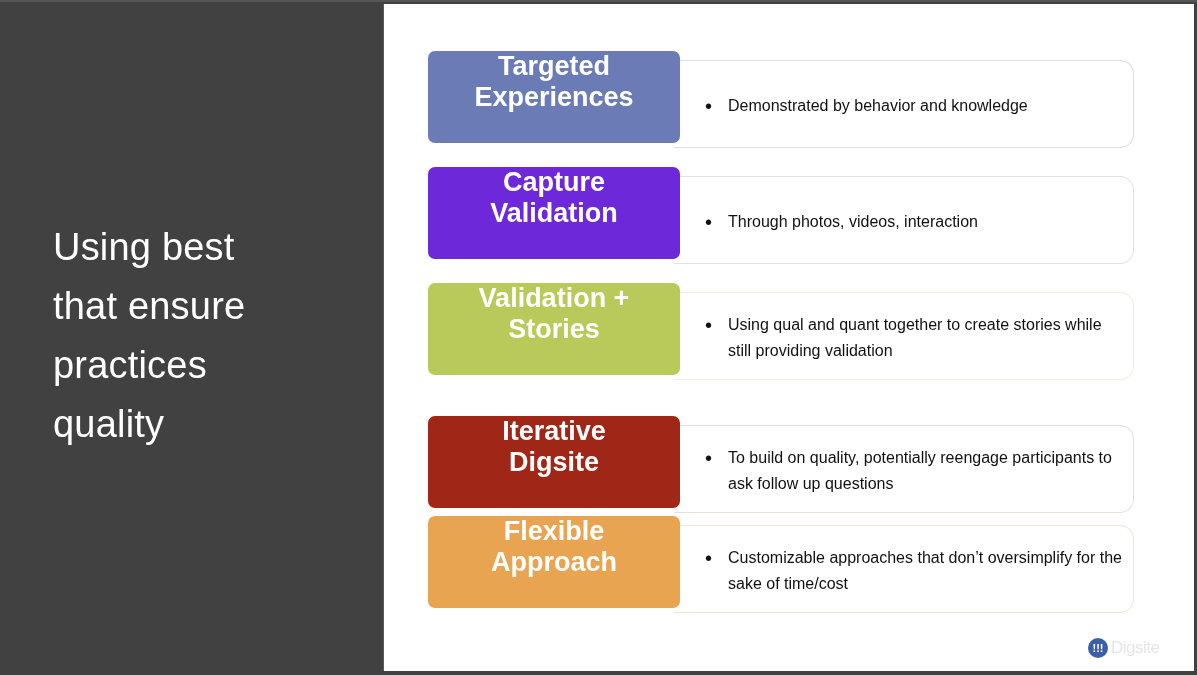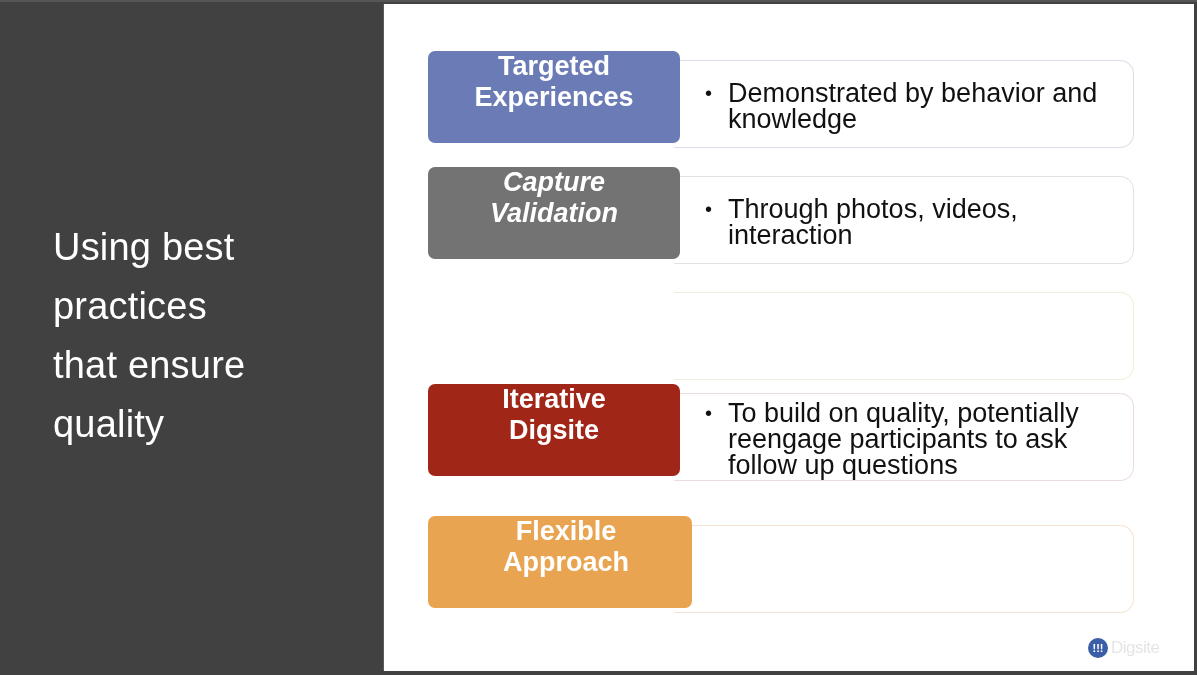--- a/index.html
+++ b/index.html
@@ -11,84 +11,97 @@
   .panel { position:absolute; left:383px; top:4px; width:810px; height:667px; background:#ffffff;
          border-left:1px solid #5a5a5a; }
   .row { position:absolute; left:428px; width:708px; height:110px; }
   .desc { position:absolute; left:246px; top:9px; width:460px; height:88px; background:#fff;
          border:1px solid #dcdcea; border-left:none; border-radius:0 14px 14px 0; box-sizing:border-box; }
   .label { position:absolute; left:0; top:0; width:252px; height:92px; border-radius:7px;
          display:flex; align-items:flex-start; justify-content:center; text-align:center; z-index:2; }
   .label span { color:#ffffff; font-weight:bold; font-size:27px; line-height:31px; }
   .bullet { position:absolute; left:276px; top:0; height:110px; display:flex; align-items:center; }
   .bullet ul { margin:0; padding:0; list-style:none; }
-  .bullet li { position:relative; padding-left:24px; font-size:27px; line-height:26px; color:#111; width:400px; }
+  .bullet li { position:relative; padding-left:24px; font-size:16px; line-height:26px; color:#111; width:400px; }
   .bullet li::before { content:"•"; position:absolute; left:1px; top:0; font-size:20px; }
   .logo { position:absolute; left:1088px; top:638px; display:flex; align-items:center; }
   .logo-mark { width:20px; height:20px; border-radius:50%; background:#3a5fa8; color:#fff;
          font-size:11px; font-weight:bold; display:flex; align-items:center; justify-content:center; margin-right:3px; }
   .logo-text { color:#e5e5e5; font-size:17px; font-weight:normal; letter-spacing:-0.5px; }
 </style>
 </head>
 <body>
 
 <div class="topline"></div>
 
 <div class="left-title">
   <div>Using best</div>
+  <div>that ensure</div>
   <div>practices</div>
-  <div>that ensure</div>
   <div>quality</div>
 </div>
 
 <div class="panel"></div>
 
 <div class="row" style="top:51px;">
   <div class="desc" style="border-color:#dcdcea;"></div>
   <div class="label" style="background:#6a7bb5;">
     <span><span>Targeted</span><br><span>Experiences</span></span>
   </div>
   <div class="bullet">
     <ul>
         <li>Demonstrated by behavior and knowledge</li>
       </ul>
   </div>
 </div>
 
 <div class="row" style="top:167px;">
   <div class="desc" style="border-color:#e2e2e2;"></div>
-  <div class="label" style="background:#737373;font-style:italic;">
+  <div class="label" style="background:#6d28d9;">
     <span><span>Capture</span><br><span>Validation</span></span>
   </div>
   <div class="bullet">
     <ul>
         <li>Through photos, videos, interaction</li>
       </ul>
   </div>
 </div>
 
 <div class="row" style="top:283px;">
   <div class="desc" style="border-color:#eef0da;"></div>
+  <div class="label" style="background:#b9c95a;">
+    <span><span>Validation +</span><br><span>Stories</span></span>
+  </div>
+  <div class="bullet">
+    <ul>
+        <li>Using qual and quant together to create stories while still providing validation</li>
+      </ul>
+  </div>
 </div>
 
-<div class="row" style="top:384px;padding-left:12px;">
+<div class="row" style="top:416px;padding-left:12px;">
   <div class="desc" style="border-color:#ecdcdc;"></div>
   <div class="label" style="background:#a02618;">
     <span><span>Iterative</span><br><span>Digsite</span></span>
   </div>
   <div class="bullet">
     <ul>
         <li>To build on quality, potentially reengage participants to ask follow up questions</li>
       </ul>
   </div>
 </div>
 
 <div class="row" style="top:516px;">
   <div class="desc" style="border-color:#f3e3d2;"></div>
-  <div class="label" style="background:#e9a451;padding-left:12px;">
+  <div class="label" style="background:#e9a451;">
     <span><span>Flexible</span><br><span>Approach</span></span>
+  </div>
+  <div class="bullet">
+    <ul>
+        <li>Customizable approaches that don’t oversimplify for the sake of time/cost</li>
+      </ul>
   </div>
 </div>
 
 <div class="logo">
   <div class="logo-mark">!!!</div>
   <div class="logo-text">Digsite</div>
 </div>
 
 </body></html>

